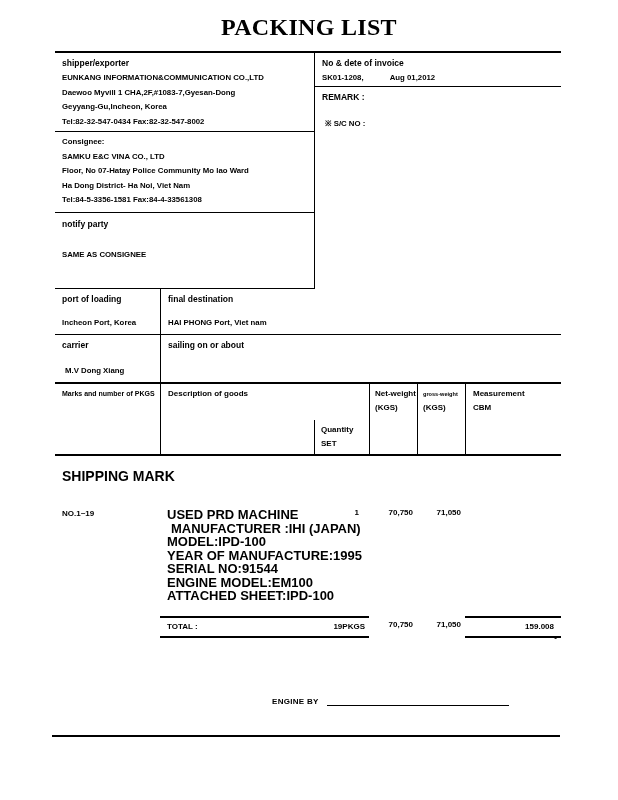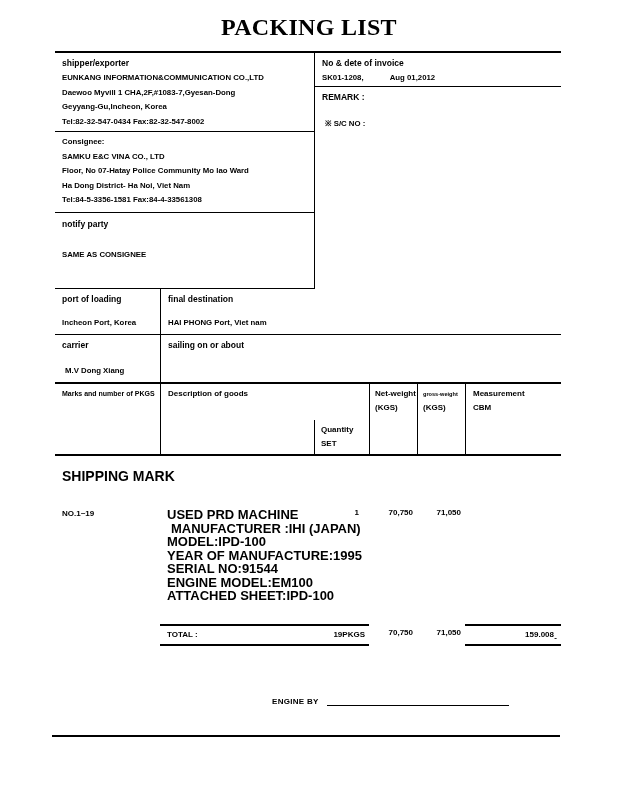--- a/index.html
+++ b/index.html
@@ -122,21 +122,20 @@
   .net-val   { position: absolute; left: 314px; top: 52px; width: 48px; text-align: right; padding-right: 4px; box-sizing: border-box; font-size: 8px; font-weight: bold; }
   .gross-val { position: absolute; left: 362px; top: 52px; width: 48px; text-align: right; padding-right: 4px; box-sizing: border-box; font-size: 8px; font-weight: bold; }
 
   
   .totals {
     position: absolute;
     left: 105px;
     top: 160px;
     width: 401px;
     height: 20px;
-    margin-top: 8px;
   }
   .tot-seg {
     position: absolute;
     box-sizing: border-box;
     font-size: 8px;
     font-weight: bold;
     line-height: 18px;
   }
   .tot-label { left: 0;   top: 0; width: 154px; border-top: 2px solid #000; border-bottom: 2px solid #000; padding-left: 7px; }
   .tot-qty   { left: 154; }

